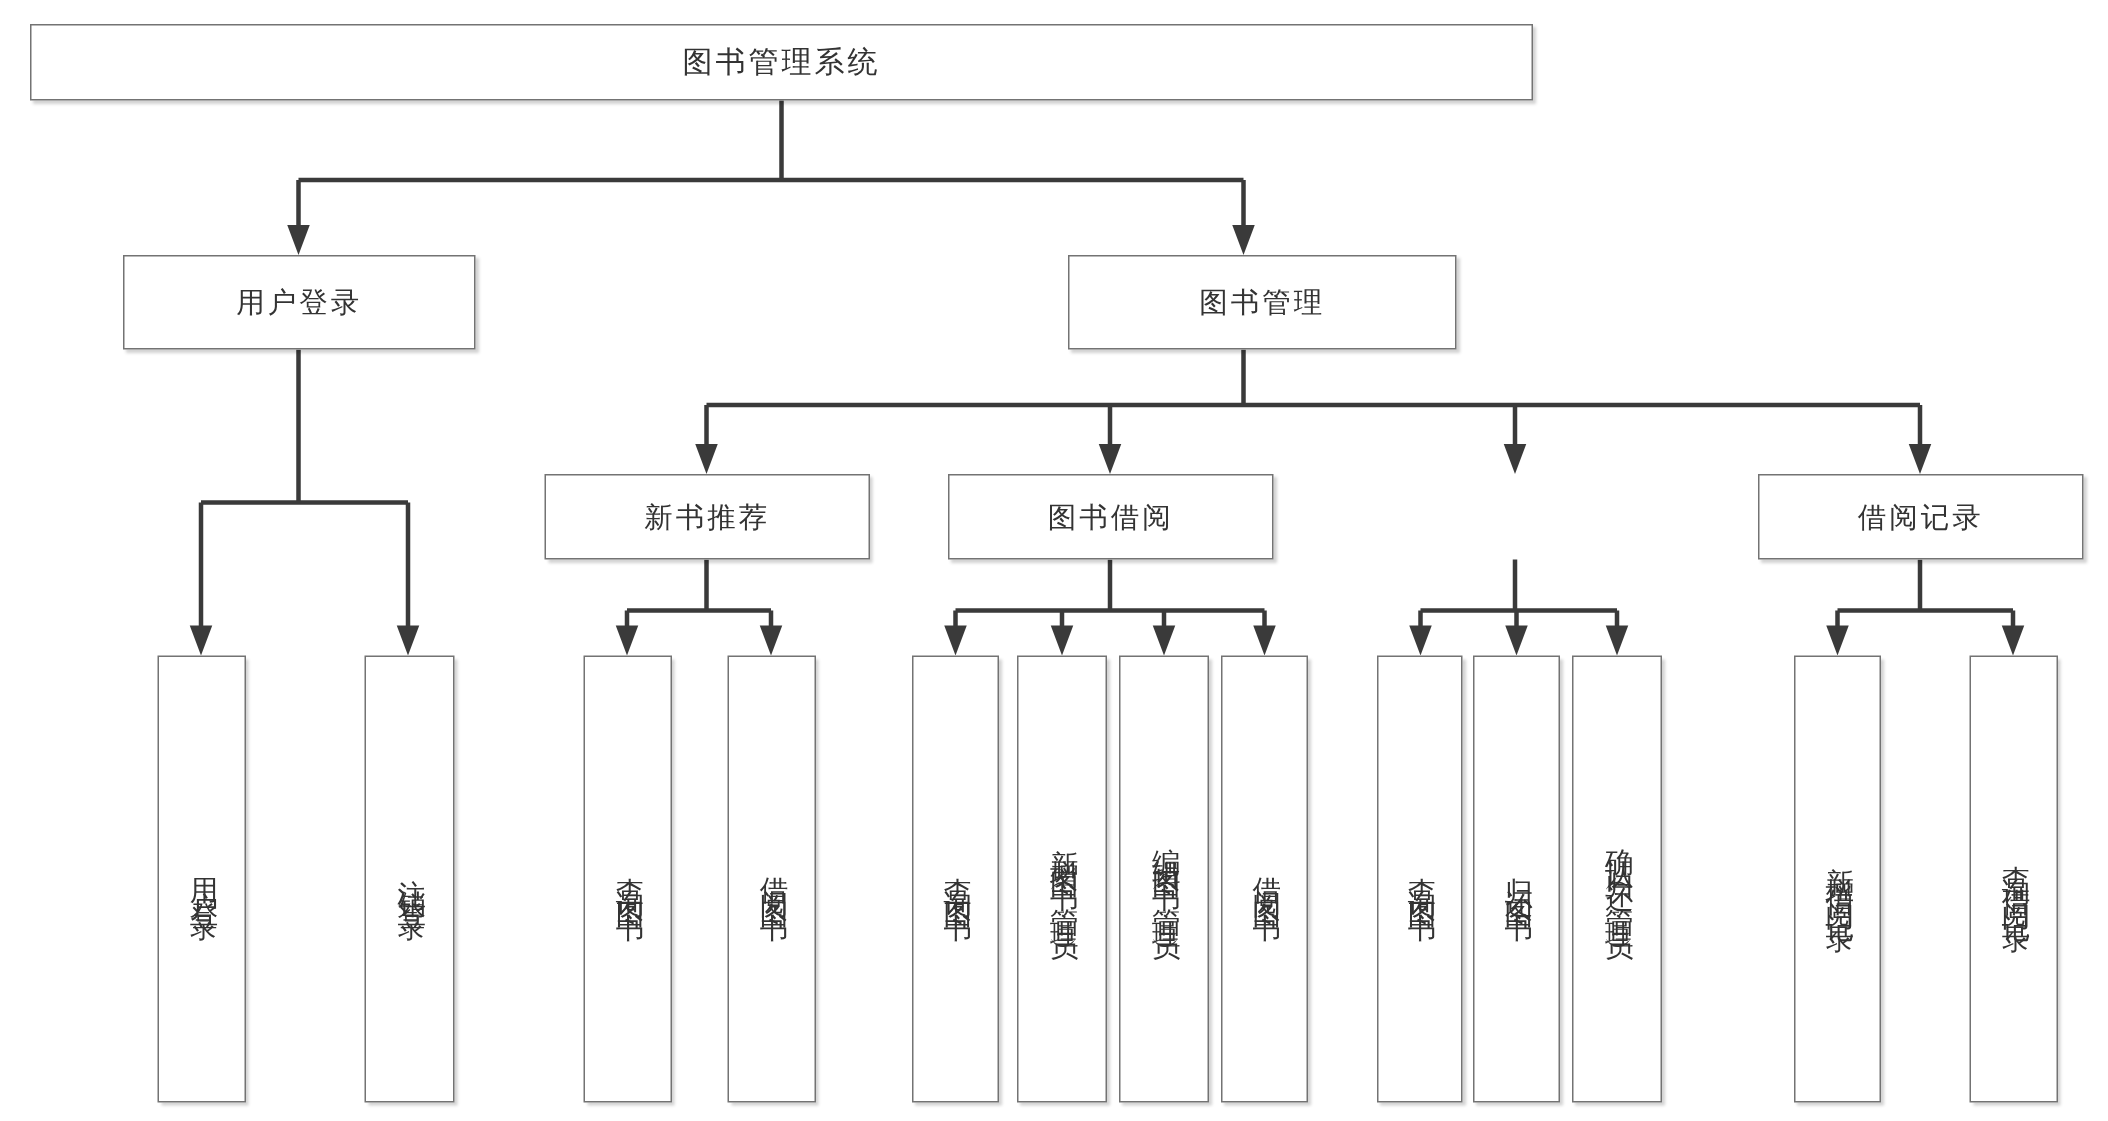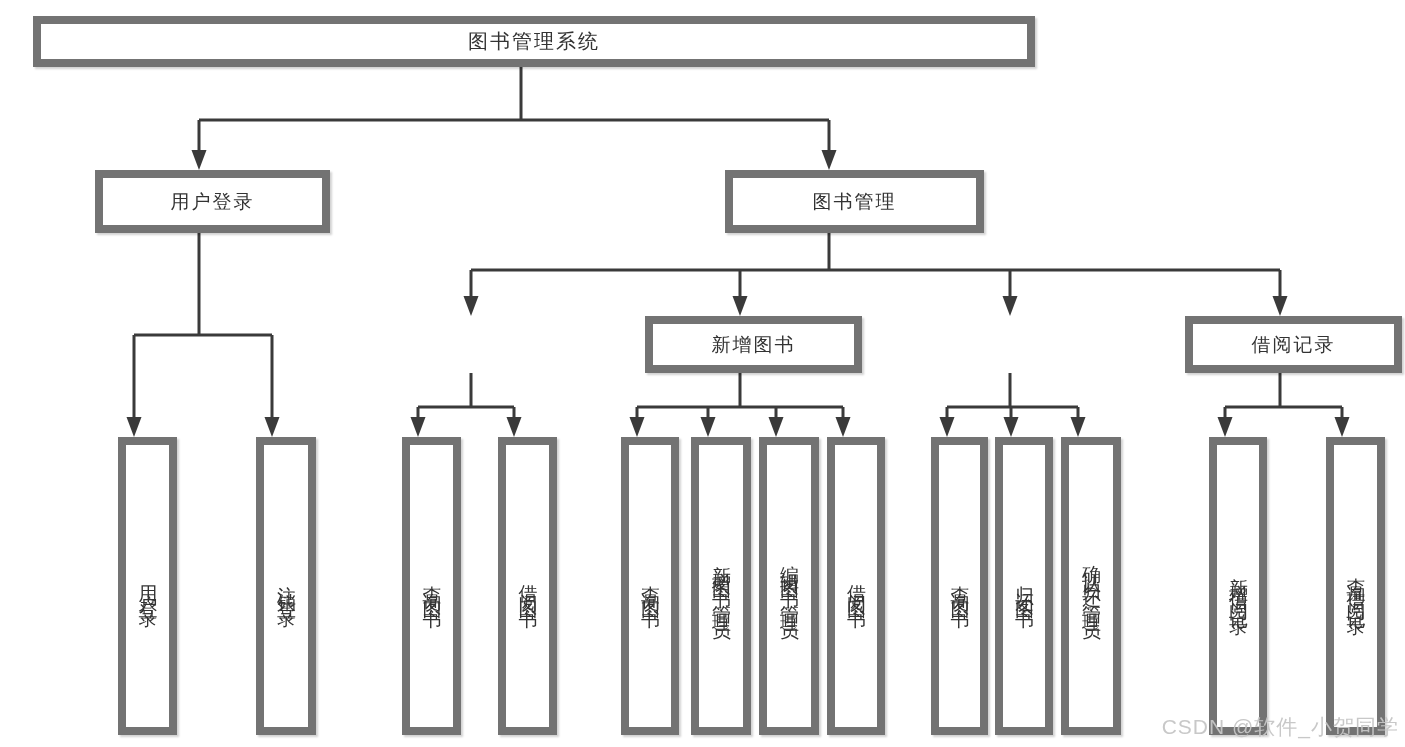--- a/index.html
+++ b/index.html
@@ -19,27 +19,26 @@
     position: absolute;
     left: 0; top: 0;
     width: 1405px;
     height: 747px;
     pointer-events: none;
   }
   .node {
     position: absolute;
     box-sizing: border-box;
     background: #ffffff;
-    border: 8px solid #737373;
+    border: 1px solid #737373;
     display: flex;
     align-items: center;
     justify-content: center;
     color: #333333;
     box-shadow: 2px 2px 2px rgba(0,0,0,0.18);
-    margin-left: 13px;
   }
   .node .hlabel {
     font-size: 19px;
     letter-spacing: 2px;
     white-space: nowrap;
   }
   #b-root .hlabel { font-size: 20px; }
   .leaf .vlabel {
     writing-mode: vertical-rl;
     font-size: 19px;
@@ -121,22 +120,25 @@
     <span class="hlabel">图书管理系统</span>
   </div>
 
   <div class="node" id="b-user-login">
     <span class="hlabel">用户登录</span>
   </div>
   <div class="node" id="b-book-mgmt">
     <span class="hlabel">图书管理</span>
   </div>
 
+  <div class="node" id="b-new-rec">
+    <span class="hlabel">新书推荐</span>
+  </div>
   <div class="node" id="b-book-borrow">
-    <span class="hlabel">新增图书</span>
+    <span class="hlabel">图书借阅</span>
   </div>
   <div class="node" id="b-borrow-record">
     <span class="hlabel">借阅记录</span>
   </div>
 
   <div class="node leaf" id="l-user-login">
     <span class="vlabel">用户登录</span>
   </div>
   <div class="node leaf" id="l-logout">
     <span class="vlabel">注销登录</span>
@@ -172,15 +174,14 @@
     <span class="vlabel">确认归还（管理员）</span>
   </div>
 
   <div class="node leaf" id="l-br-add">
     <span class="vlabel">新增借阅记录</span>
   </div>
   <div class="node leaf" id="l-br-query">
     <span class="vlabel">查询借阅记录</span>
   </div>
 
-  <div class="watermark">CSDN @软件_小贺同学</div>
 
 </div>
 
 </body></html>

